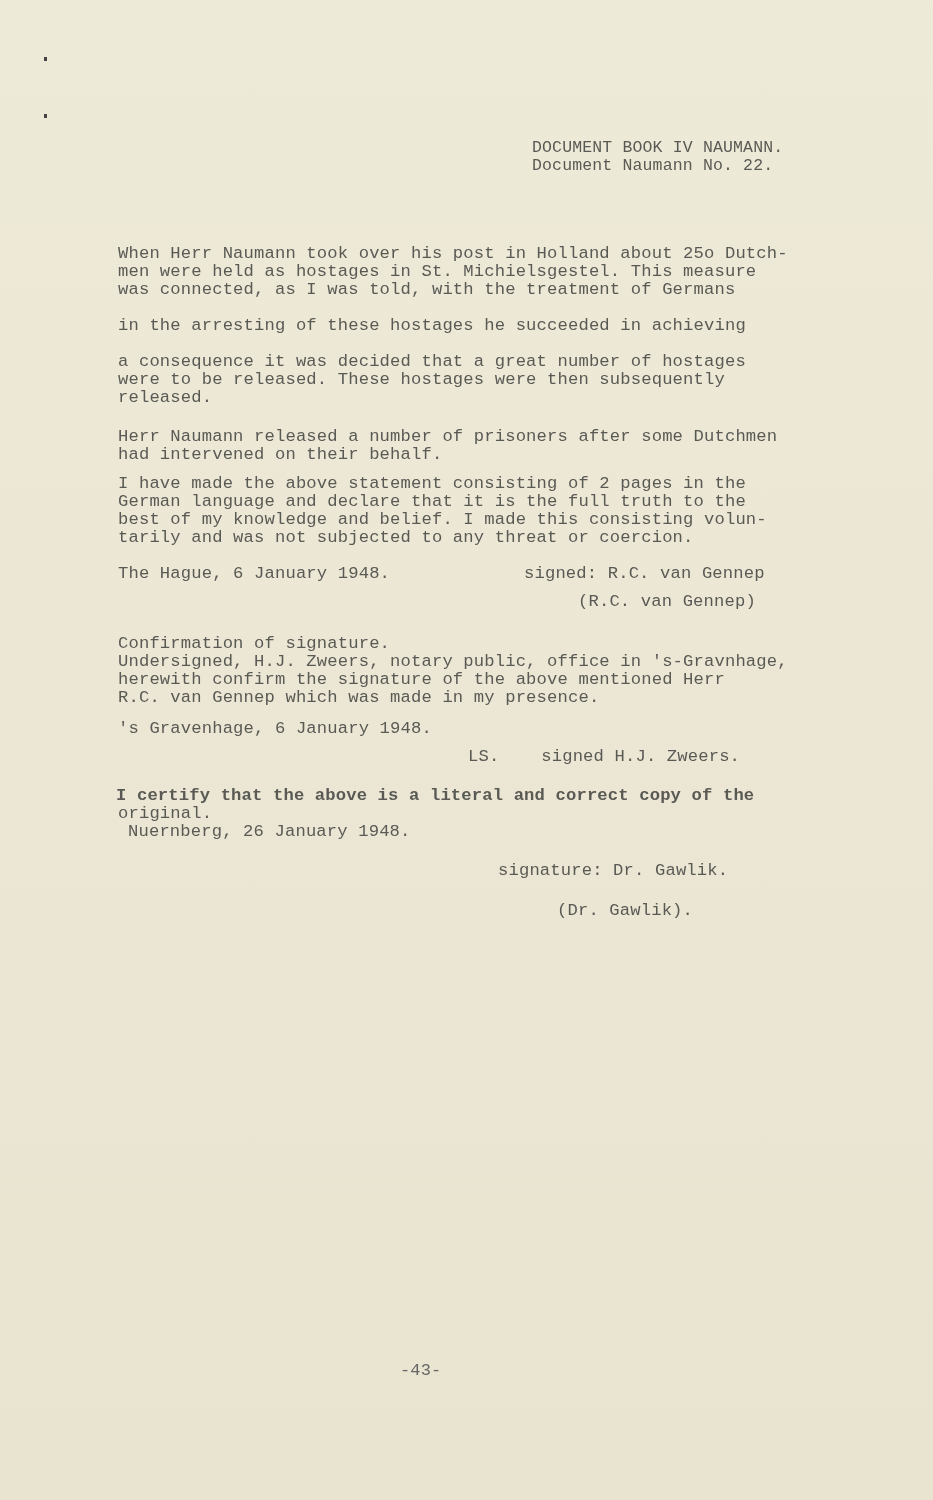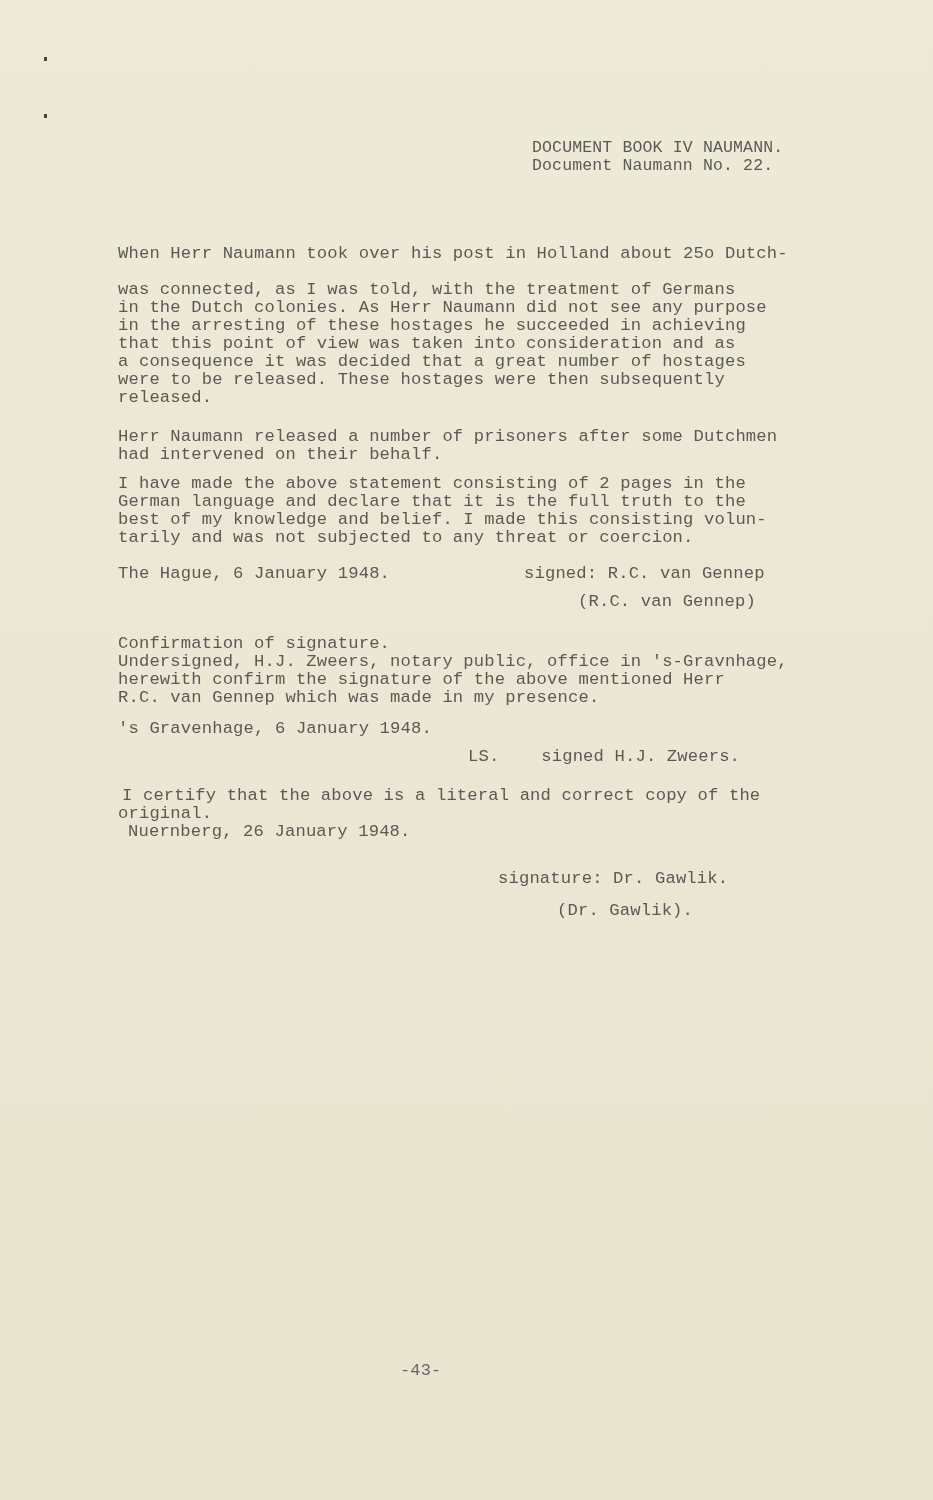--- a/index.html
+++ b/index.html
@@ -20,24 +20,23 @@
 <body>
 
 <div class="page">
   <div class="dot" style="left:44px;top:57px;"></div>
   <div class="dot" style="left:44px;top:114px;"></div>
 
   <div class="line hdr" style="left:532px;top:139px;">DOCUMENT BOOK IV NAUMANN.</div>
   <div class="line hdr" style="left:532px;top:157px;">Document Naumann No. 22.</div>
 
   <div class="line" style="left:118px;top:245px;">When Herr Naumann took over his post in Holland about 25o Dutch-</div>
+  <div class="line" style="left:118px;top:263px;">men were held as hostages in St. Michielsgestel. This measure</div>
   <div class="line" style="left:118px;top:281px;">was connected, as I was told, with the treatment of Germans</div>
-  <div class="line" style="left:118px;top:299px;">in the Dutch colonies. As Herr Naumann did not see any purpose</div>
   <div class="line" style="left:118px;top:317px;">in the arresting of these hostages he succeeded in achieving</div>
-  <div class="line" style="left:118px;top:335px;">that this point of view was taken into consideration and as</div>
   <div class="line" style="left:118px;top:353px;">a consequence it was decided that a great number of hostages</div>
   <div class="line" style="left:118px;top:371px;">were to be released. These hostages were then subsequently</div>
   <div class="line" style="left:118px;top:389px;">released.</div>
 
   <div class="line" style="left:118px;top:428px;">Herr Naumann released a number of prisoners after some Dutchmen</div>
   <div class="line" style="left:118px;top:446px;">had intervened on their behalf.</div>
 
   <div class="line" style="left:118px;top:475px;">I have made the above statement consisting of 2 pages in the</div>
   <div class="line" style="left:118px;top:493px;">German language and declare that it is the full truth to the</div>
   <div class="line" style="left:118px;top:511px;">best of my knowledge and belief. I made this consisting volun-</div>
@@ -47,20 +46,20 @@
   <div class="line" style="left:524px;top:565px;">signed: R.C. van Gennep</div>
   <div class="line" style="left:578px;top:593px;">(R.C. van Gennep)</div>
 
   <div class="line" style="left:118px;top:635px;">Confirmation of signature.</div>
   <div class="line" style="left:118px;top:653px;">Undersigned, H.J. Zweers, notary public, office in 's-Gravnhage,</div>
   <div class="line" style="left:118px;top:671px;">herewith confirm the signature of the above mentioned Herr</div>
   <div class="line" style="left:118px;top:689px;">R.C. van Gennep which was made in my presence.</div>
   <div class="line" style="left:118px;top:720px;">'s Gravenhage, 6 January 1948.</div>
   <div class="line" style="left:468px;top:748px;">LS.    signed H.J. Zweers.</div>
 
-  <div class="line" style="left:122px;top:787px;">I certify that the above is a literal and correct copy of the</div>
+  <div class="line" style="left:116px;top:787px;font-weight:bold;">I certify that the above is a literal and correct copy of the</div>
   <div class="line" style="left:118px;top:805px;">original.</div>
   <div class="line" style="left:128px;top:823px;">Nuernberg, 26 January 1948.</div>
-  <div class="line" style="left:498px;top:862px;margin-top:8px;">signature: Dr. Gawlik.</div>
+  <div class="line" style="left:498px;top:862px;">signature: Dr. Gawlik.</div>
   <div class="line" style="left:557px;top:902px;">(Dr. Gawlik).</div>
 
   <div class="line pageno" style="left:400px;top:1362px;">-43-</div>
 </div>
 
 </body></html>

